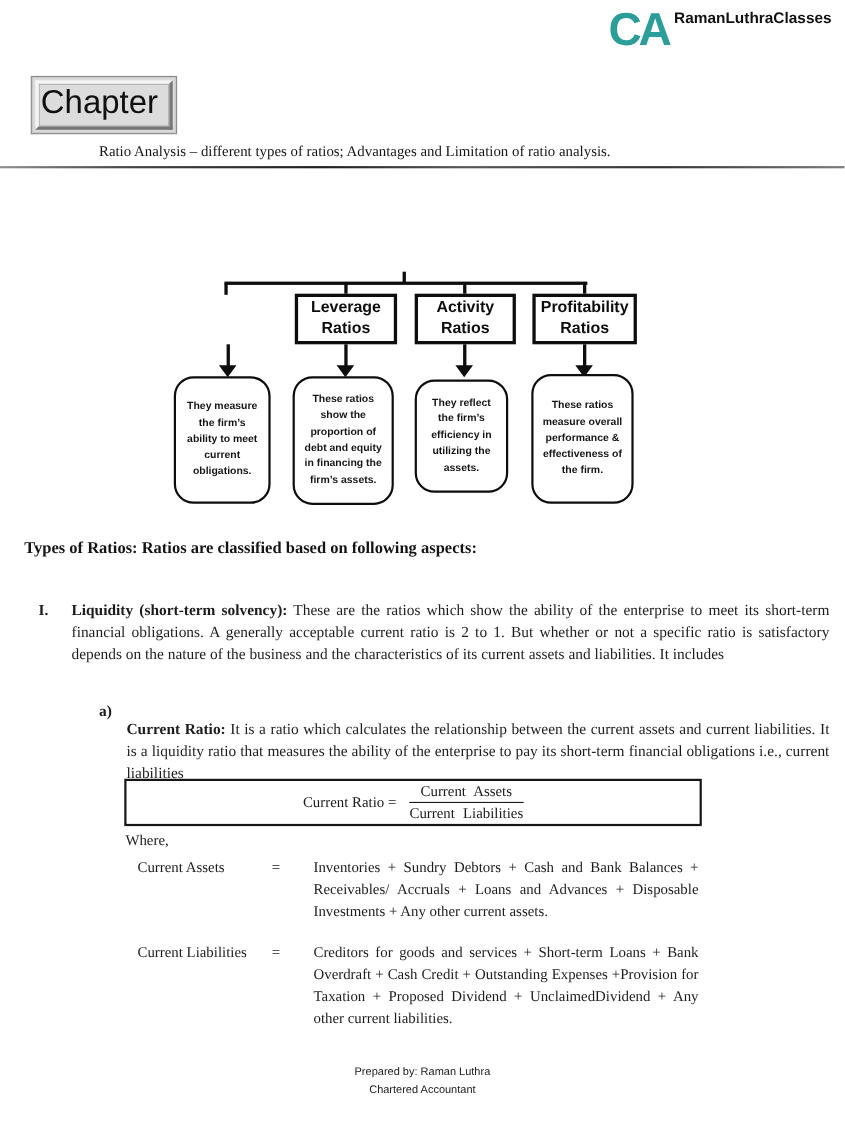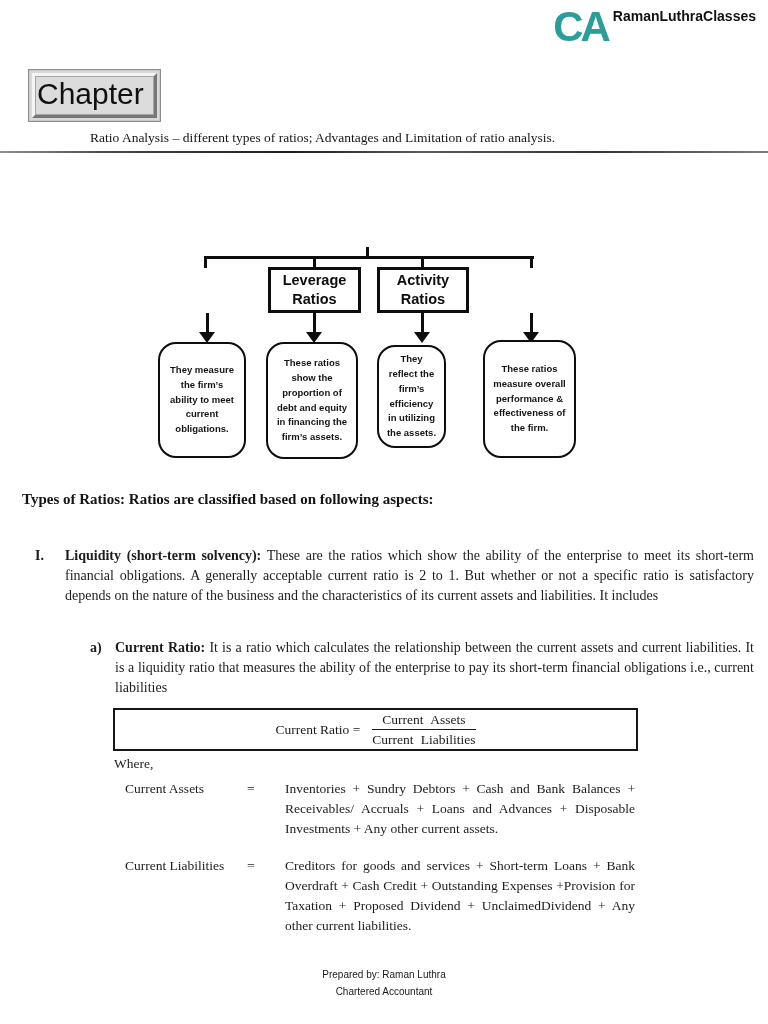--- a/index.html
+++ b/index.html
@@ -62,21 +62,21 @@
   
   .section-heading {
     position:absolute; left:22px; top:491px;
     font-weight:bold; font-size:15px; color:#141414;
   }
   .list-item { position:absolute; left:35px; top:546px; width:719px; display:flex; }
   .list-numeral { width:30px; font-weight:bold; font-size:14px; line-height:20px; }
   .list-body { width:689px; font-size:14px; line-height:20px; text-align:justify; }
   .sub-item { position:absolute; left:90px; top:638px; width:664px; display:flex; }
   .sub-marker { width:25px; font-weight:bold; font-size:14px; line-height:20px; }
-  .sub-body { width:639px; font-size:14px; line-height:20px; text-align:justify; }
+  .sub-body { width:639px; font-size:14px; line-height:20px; text-align:justify;margin-top:16px; }
   .formula-box {
     position:absolute; left:113px; top:708px; width:525px; height:43px;
     border:2px solid #161616; display:flex; align-items:center; justify-content:center;
     gap:12px; font-size:13.5px; color:#1a1a1a;
   }
   .fraction { display:inline-block; text-align:center; word-spacing:4px; }
   .fraction .num { display:block; border-bottom:1.5px solid #1a1a1a; padding:0 7px 1px; }
   .fraction .den { display:block; padding-top:2px; }
   .where-label { position:absolute; left:114px; top:756px; font-size:13.5px; }
   .def-row { position:absolute; display:flex; font-size:13.5px; line-height:20px; }
@@ -115,33 +115,34 @@
 
   <div class="fc-line" style="left:366px;top:247px;width:3px;height:10px;"></div>
   <div class="fc-line" style="left:204px;top:256px;width:330px;height:3px;"></div>
   <div class="fc-line" style="left:204px;top:258px;width:3px;height:10px;"></div>
   <div class="fc-line" style="left:313px;top:258px;width:3px;height:10px;"></div>
   <div class="fc-line" style="left:421px;top:258px;width:3px;height:10px;"></div>
   <div class="fc-line" style="left:530px;top:258px;width:3px;height:10px;"></div>
 
   <div class="fc-box" style="left:268px;top:267px;width:93px;height:46px;">Leverage Ratios</div>
   <div class="fc-box" style="left:377px;top:267px;width:92px;height:46px;">Activity Ratios</div>
+  <div class="fc-box" style="left:484px;top:267px;width:95px;height:46px;">Profitability Ratios</div>
 
   <div class="fc-line" style="left:206px;top:313px;width:3px;height:20px;"></div>
   <div class="fc-line" style="left:313px;top:313px;width:3px;height:20px;"></div>
   <div class="fc-line" style="left:421px;top:313px;width:3px;height:20px;"></div>
   <div class="fc-line" style="left:530px;top:313px;width:3px;height:20px;"></div>
   <div class="fc-arrowhead" style="left:199px;top:332px;"></div>
   <div class="fc-arrowhead" style="left:306px;top:332px;"></div>
   <div class="fc-arrowhead" style="left:414px;top:332px;"></div>
   <div class="fc-arrowhead" style="left:523px;top:332px;"></div>
 
   <div class="fc-round" style="left:158px;top:342px;width:88px;height:116px;">They measure the firm’s ability to meet current obligations.</div>
   <div class="fc-round" style="left:266px;top:342px;width:92px;height:117px;">These ratios show the proportion of debt and equity in financing the firm’s assets.</div>
-  <div class="fc-round" style="left:377px;top:345px;width:69px;height:103px;text-align:center;">They reflect the firm’s efficiency in utilizing the assets.</div>
+  <div class="fc-round" style="left:377px;top:345px;width:85px;height:103px;text-align:center;">They reflect the firm’s efficiency in utilizing the assets.</div>
   <div class="fc-round" style="left:483px;top:340px;width:93px;height:118px;">These ratios measure overall performance &amp; effectiveness of the firm.</div>
 
   <div class="section-heading">Types of Ratios: Ratios are classified based on following aspects:</div>
 
   <div class="list-item">
     <div class="list-numeral">I.</div>
     <div class="list-body"><b>Liquidity (short-term solvency):</b> <span>These are the ratios which show the ability of the enterprise to meet its short-term financial obligations. A generally acceptable current ratio is 2 to 1. But whether or not a specific ratio is satisfactory depends on the nature of the business and the characteristics of its current assets and liabilities. It includes</span></div>
   </div>
 
   <div class="sub-item">

